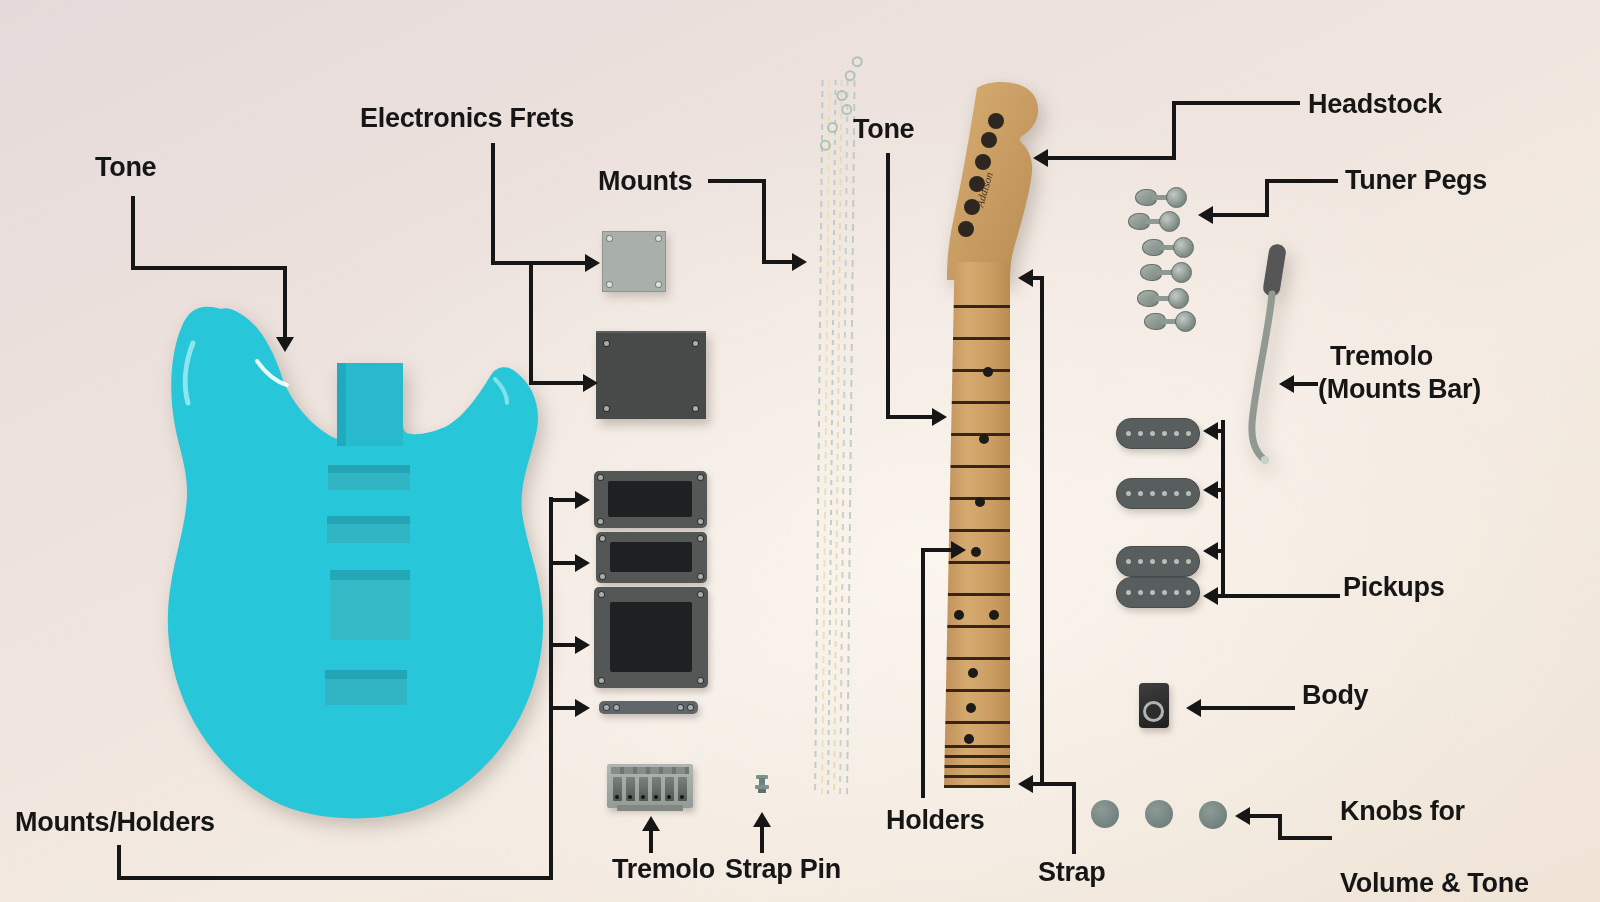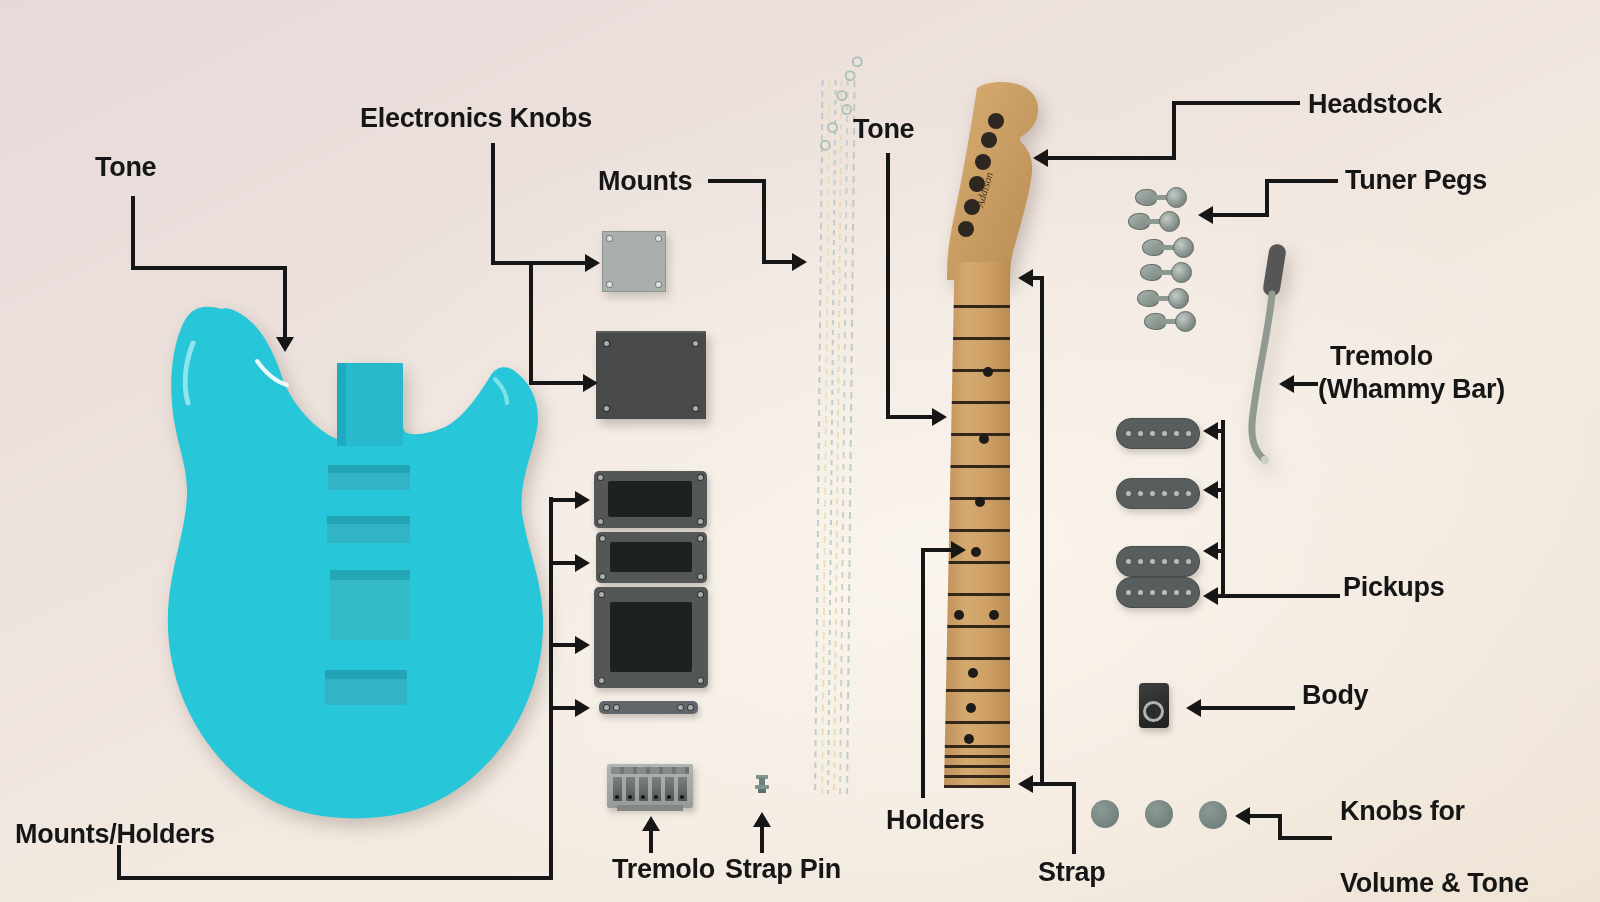--- a/index.html
+++ b/index.html
@@ -312,36 +312,36 @@
   </div>
 
   <div class="part strappin">
     <div class="cap"></div>
       <div class="stem"></div>
       <div class="flange"></div>
       <div class="base"></div>
   </div>
 
   <div class="lbl" style="left:95px; top:153px;">Tone</div>
-  <div class="lbl" style="left:360px; top:104px;">Electronics Knobs</div>
+  <div class="lbl" style="left:360px; top:104px;">Electronics Frets</div>
   <div class="lbl" style="left:598px; top:167px;">Mounts</div>
   <div class="lbl" style="left:853px; top:115px;">Tone</div>
   <div class="lbl" style="left:1308px; top:90px;">Headstock</div>
   <div class="lbl" style="left:1345px; top:166px;">Tuner Pegs</div>
   <div class="lbl" style="left:1330px; top:342px;">Tremolo</div>
-  <div class="lbl" style="left:1318px; top:375px;">(Whammy Bar)</div>
+  <div class="lbl" style="left:1318px; top:375px;">(Mounts Bar)</div>
   <div class="lbl" style="left:1343px; top:573px;">Pickups</div>
   <div class="lbl" style="left:1302px; top:681px;">Body</div>
   <div class="lbl" style="left:1340px; top:797px;">Knobs for</div>
   <div class="lbl" style="left:1340px; top:869px;">Volume &amp; Tone</div>
   <div class="lbl" style="left:886px; top:806px;">Holders</div>
   <div class="lbl" style="left:1038px; top:858px;">Strap</div>
   <div class="lbl" style="left:612px; top:855px;">Tremolo</div>
   <div class="lbl" style="left:725px; top:855px;">Strap Pin</div>
-  <div class="lbl" style="left:15px; top:808px;margin-top:12px;">Mounts/Holders</div>
+  <div class="lbl" style="left:15px; top:808px;">Mounts/Holders</div>
 
   <div class="ln" style="left:131px; top:196px; width:4px; height:72px;"></div>
   <div class="ln" style="left:131px; top:266px; width:156px; height:4px;"></div>
   <div class="ln" style="left:283px; top:266px; width:4px; height:71px;"></div>
   <div class="arr d" style="left:276px; top:337px;"></div>
 
   <div class="ln" style="left:491px; top:143px; width:4px; height:122px;"></div>
   <div class="ln" style="left:491px; top:261px; width:94px; height:4px;"></div>
   <div class="arr r" style="left:585px; top:254px;"></div>
   <div class="ln" style="left:529px; top:265px; width:4px; height:120px;"></div>

